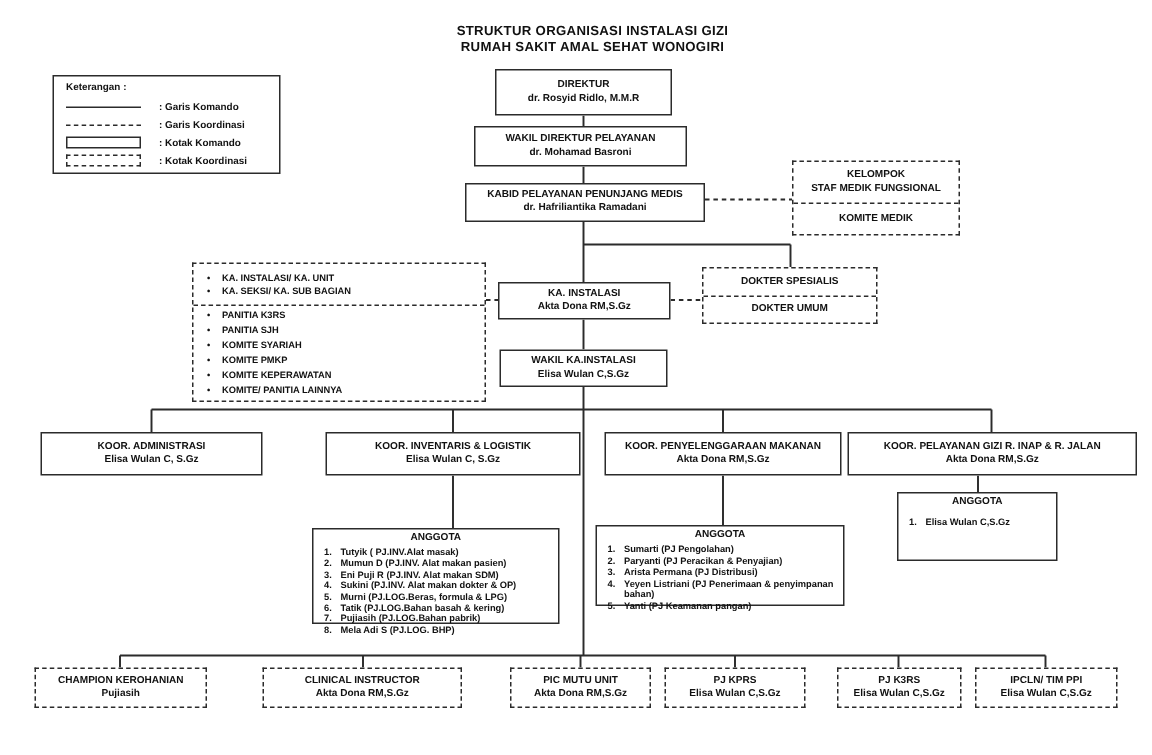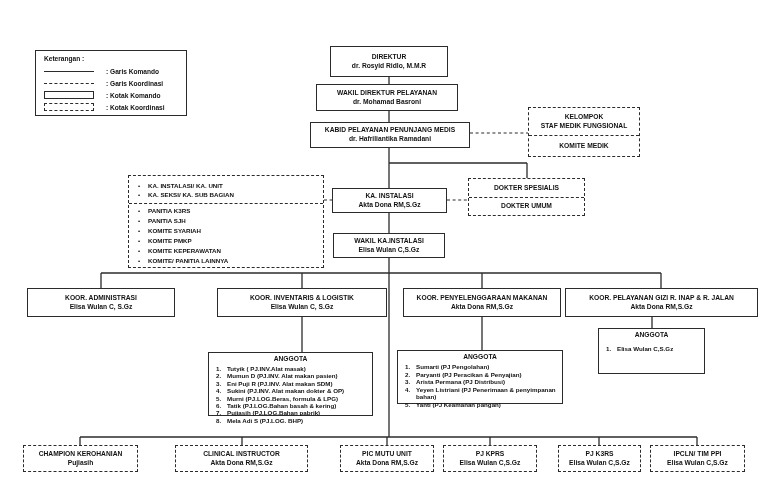--- a/index.html
+++ b/index.html
@@ -76,20 +76,24 @@
       <line x1="697" y1="437" x2="697" y2="445"></line>
     </g>
 
     <g>
       <line class="dash" x1="470" y1="133" x2="528" y2="133"></line>
       <line class="dash" x1="324" y1="200" x2="332" y2="200"></line>
       <line class="dash" x1="447" y1="200" x2="468" y2="200"></line>
     </g>
   </svg>
 
+  <div class="page-title">
+    <div>STRUKTUR ORGANISASI INSTALASI GIZI</div>
+    <div>RUMAH SAKIT AMAL SEHAT WONOGIRI</div>
+  </div>
 
   <div class="legend">
     <div class="legend-head">Keterangan :</div>
     <div class="lrow">
       <span class="lsym">
           <span class="solid-line"></span>
         </span>
       <span class="llabel">:  Garis Komando</span>
     </div>
     <div class="lrow">

